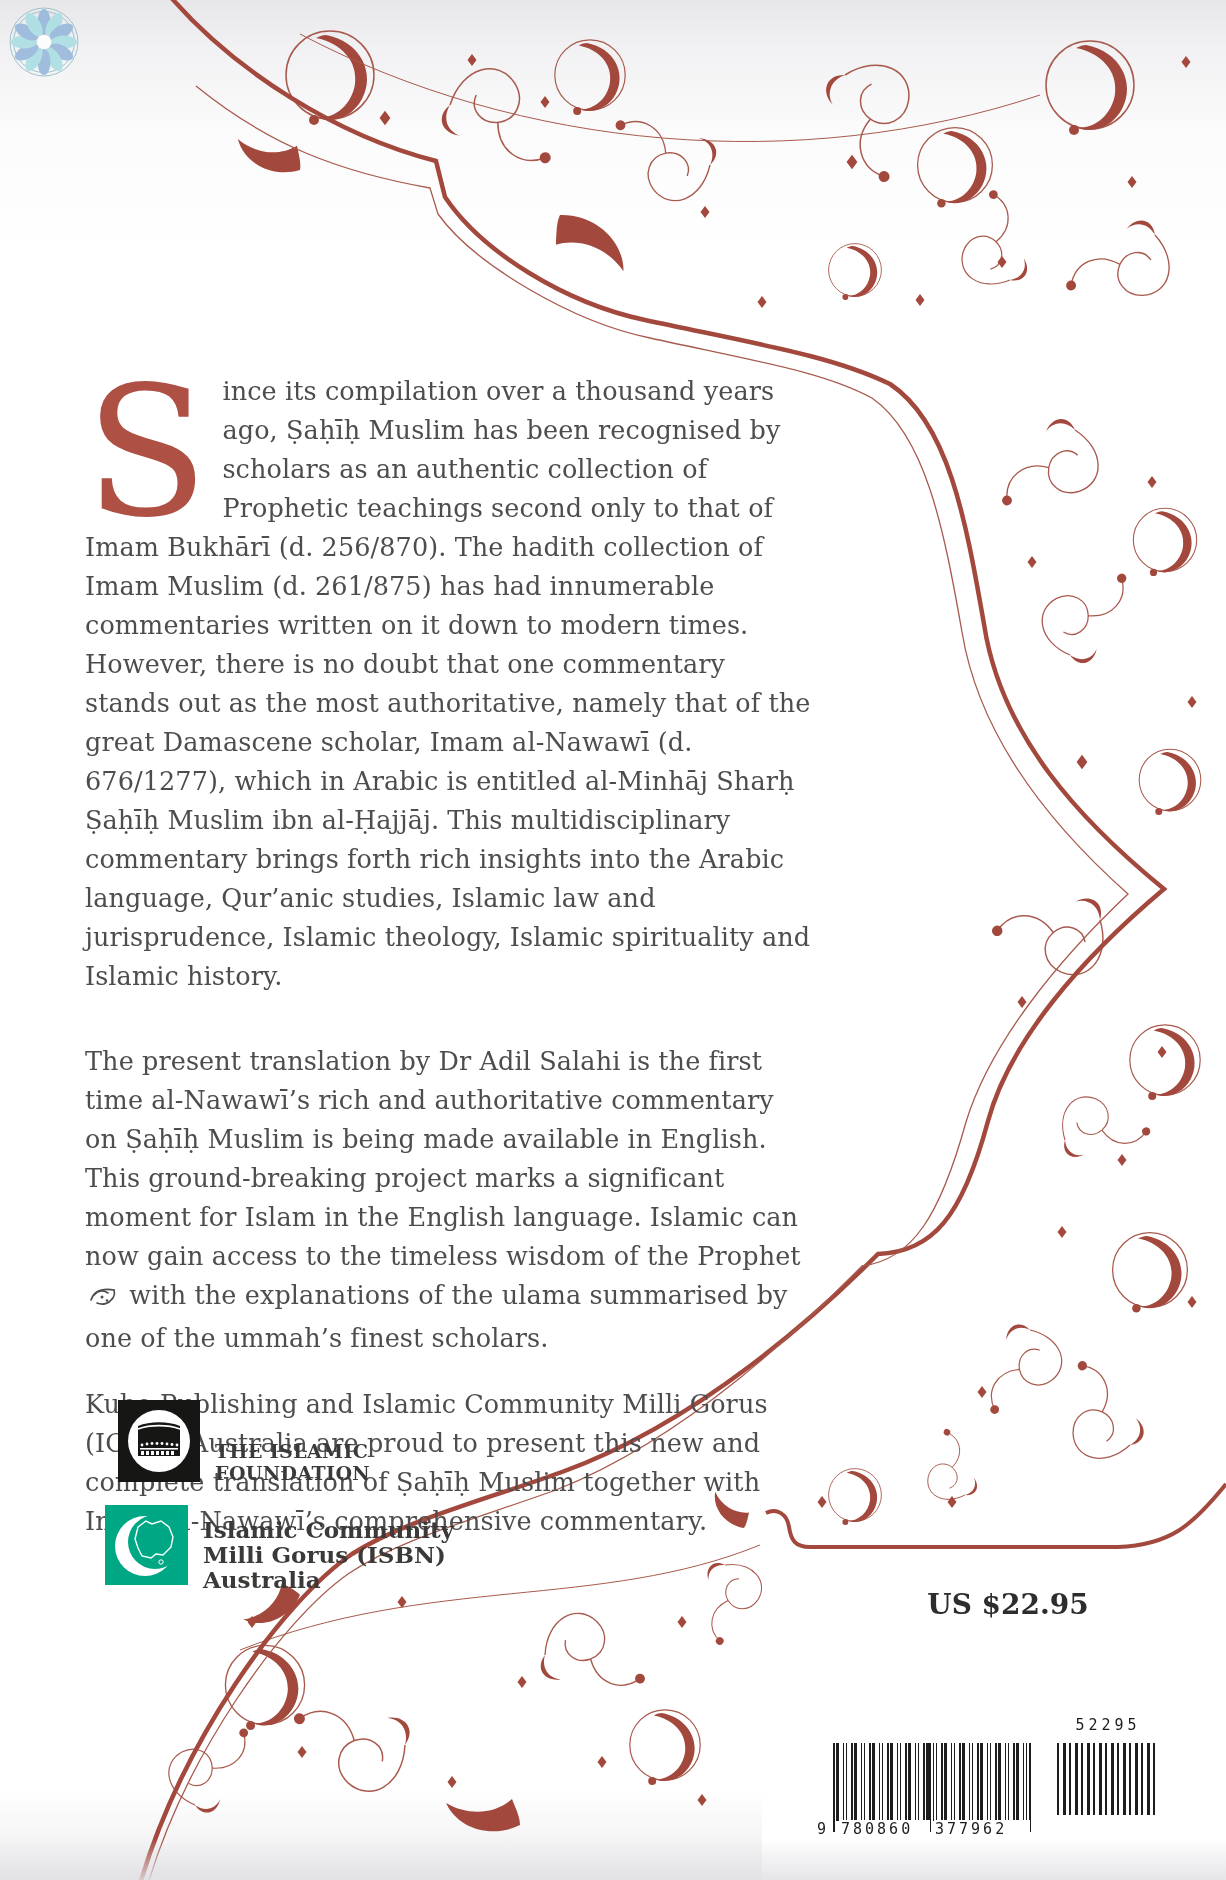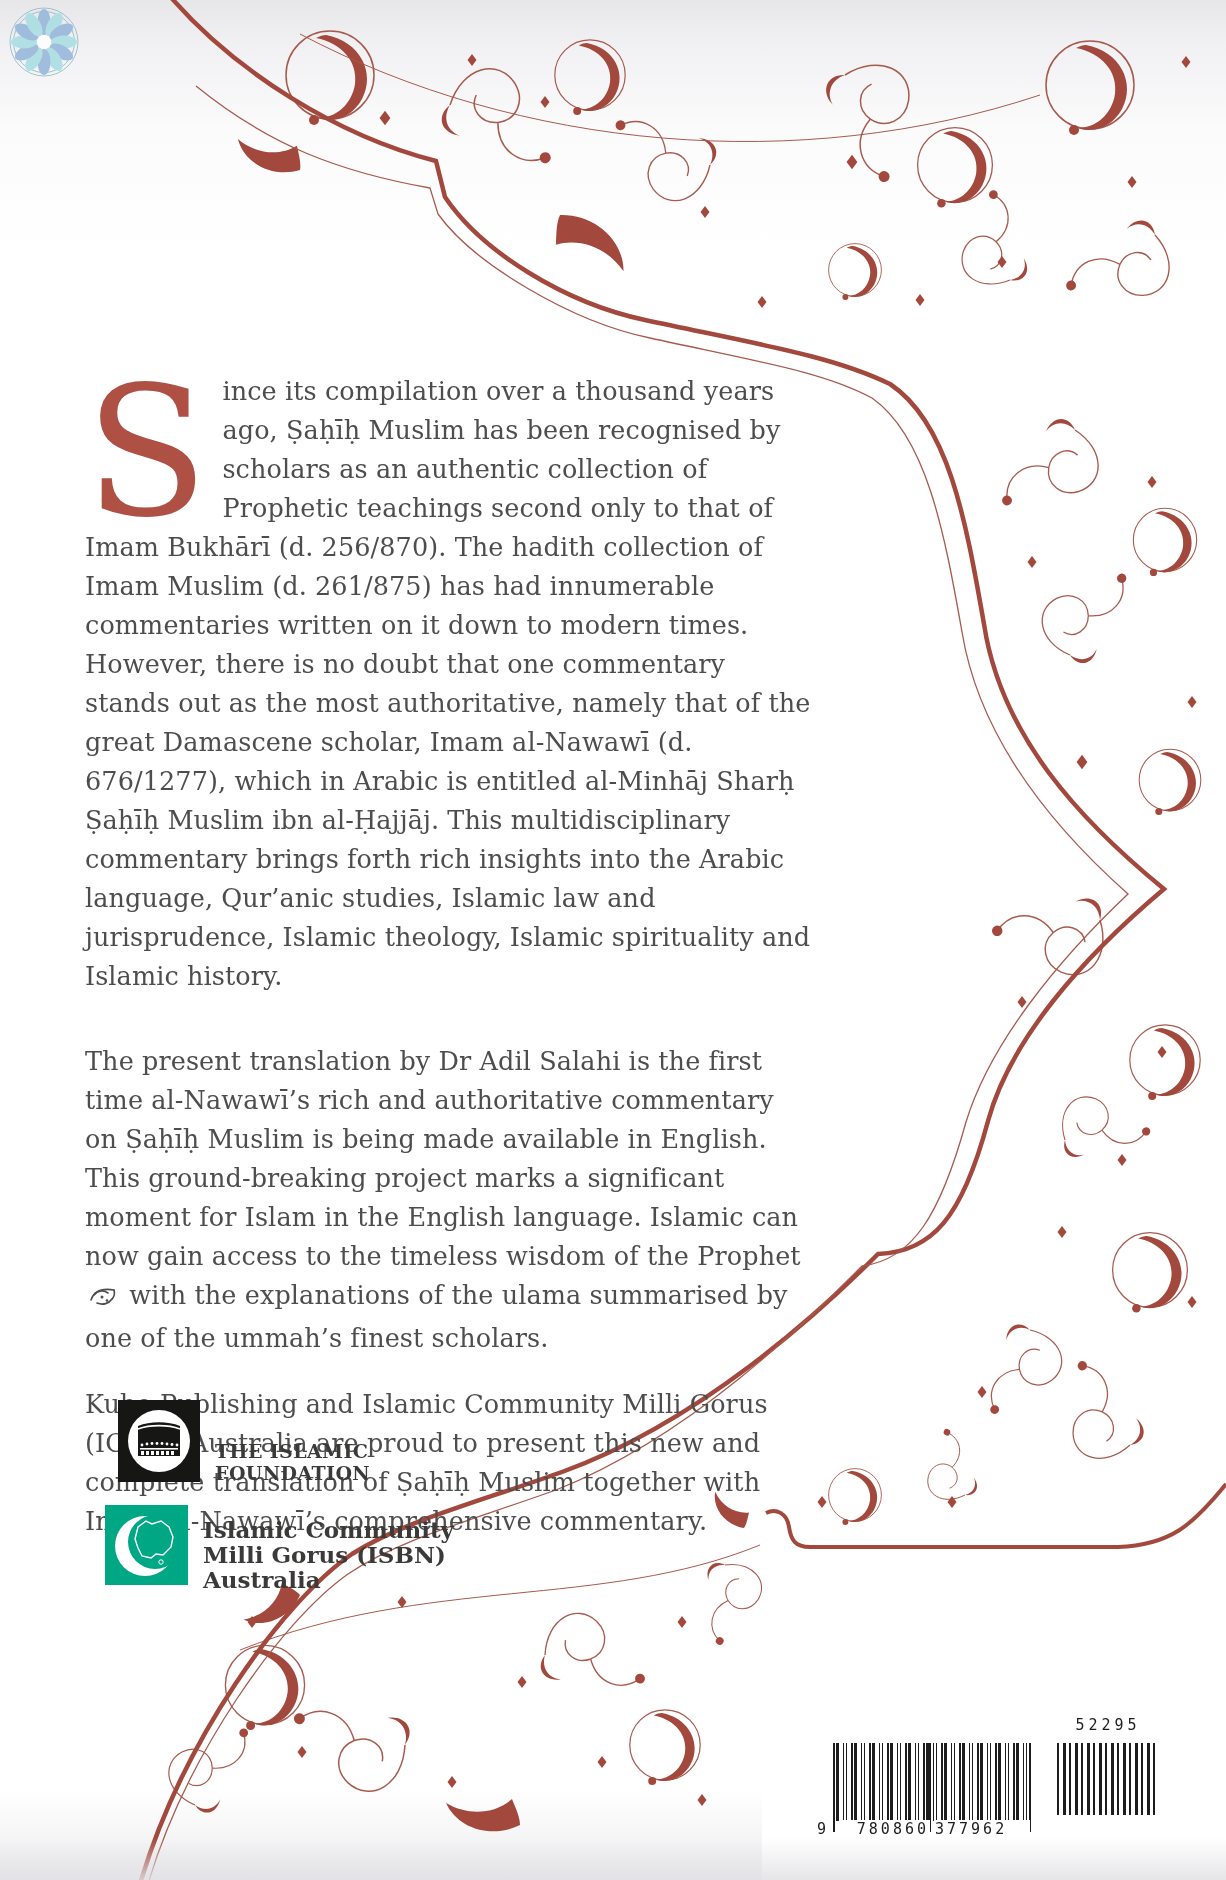--- a/index.html
+++ b/index.html
@@ -32,21 +32,21 @@
 
   .barcode{position:absolute;left:0;top:0;z-index:3;}
   .bc-bars{position:absolute;left:833px;top:1743px;width:198px;height:78px;
     background:repeating-linear-gradient(90deg,#1d1d1d 0 2px,#fff 2px 3px,#1d1d1d 3px 6px,#fff 6px 10px,#1d1d1d 10px 11px,#fff 11px 13px,#1d1d1d 13px 14px,#fff 14px 18px);}
   .bc-guard{position:absolute;top:1743px;width:2px;height:89px;background:#1d1d1d;}
   .g1{left:833px;} .g2{left:929px;} .g3{left:1029px;}
   .bc-add{position:absolute;left:1057px;top:1743px;width:100px;height:72px;
     background:repeating-linear-gradient(90deg,#1d1d1d 0 2px,#fff 2px 6px,#1d1d1d 6px 9px,#fff 9px 12px);}
   .bc-digit{position:absolute;font-family:"DejaVu Sans Mono",monospace;font-size:15px;color:#1d1d1d;background:#fff;padding:0 1px;}
   .d-lead{left:816px;top:1820px;}
-  .d-g1{left:840px;top:1820px;width:88px;text-align:right;letter-spacing:3px;}
+  .d-g1{left:840px;top:1820px;width:88px;text-align:left;letter-spacing:3px;}
   .d-g2{left:934px;top:1820px;width:94px;text-align:left;letter-spacing:3px;}
   .d-add{left:1057px;top:1716px;width:100px;text-align:center;letter-spacing:4px;}
 
   .page::after{content:"";position:absolute;left:0;bottom:0;width:100%;height:42px;z-index:5;pointer-events:none;
     background:linear-gradient(180deg,rgba(228,228,231,0),rgba(225,225,229,.85));}
 </style>
 </head>
 <body>
 
 <div class="page">
@@ -240,20 +240,21 @@
       <circle cx="56" cy="57" r="2.2" fill="#00a785" stroke="#ffffff" stroke-width="1"></circle>
     </svg>
     <div class="lines">
       <div>Islamic Community</div>
       <div>Milli Gorus (ISBN)</div>
       <div>Australia</div>
     </div>
   </div>
 
   <div class="isbnbox">
+    <div class="price">US $22.95</div>
   </div>
 
   <div class="barcode">
     <div class="bc-bars"></div>
     <div class="bc-guard g1"></div>
     <div class="bc-guard g2"></div>
     <div class="bc-guard g3"></div>
     <div class="bc-add"></div>
     <span class="bc-digit d-lead">9</span>
     <span class="bc-digit d-g1">780860</span>

